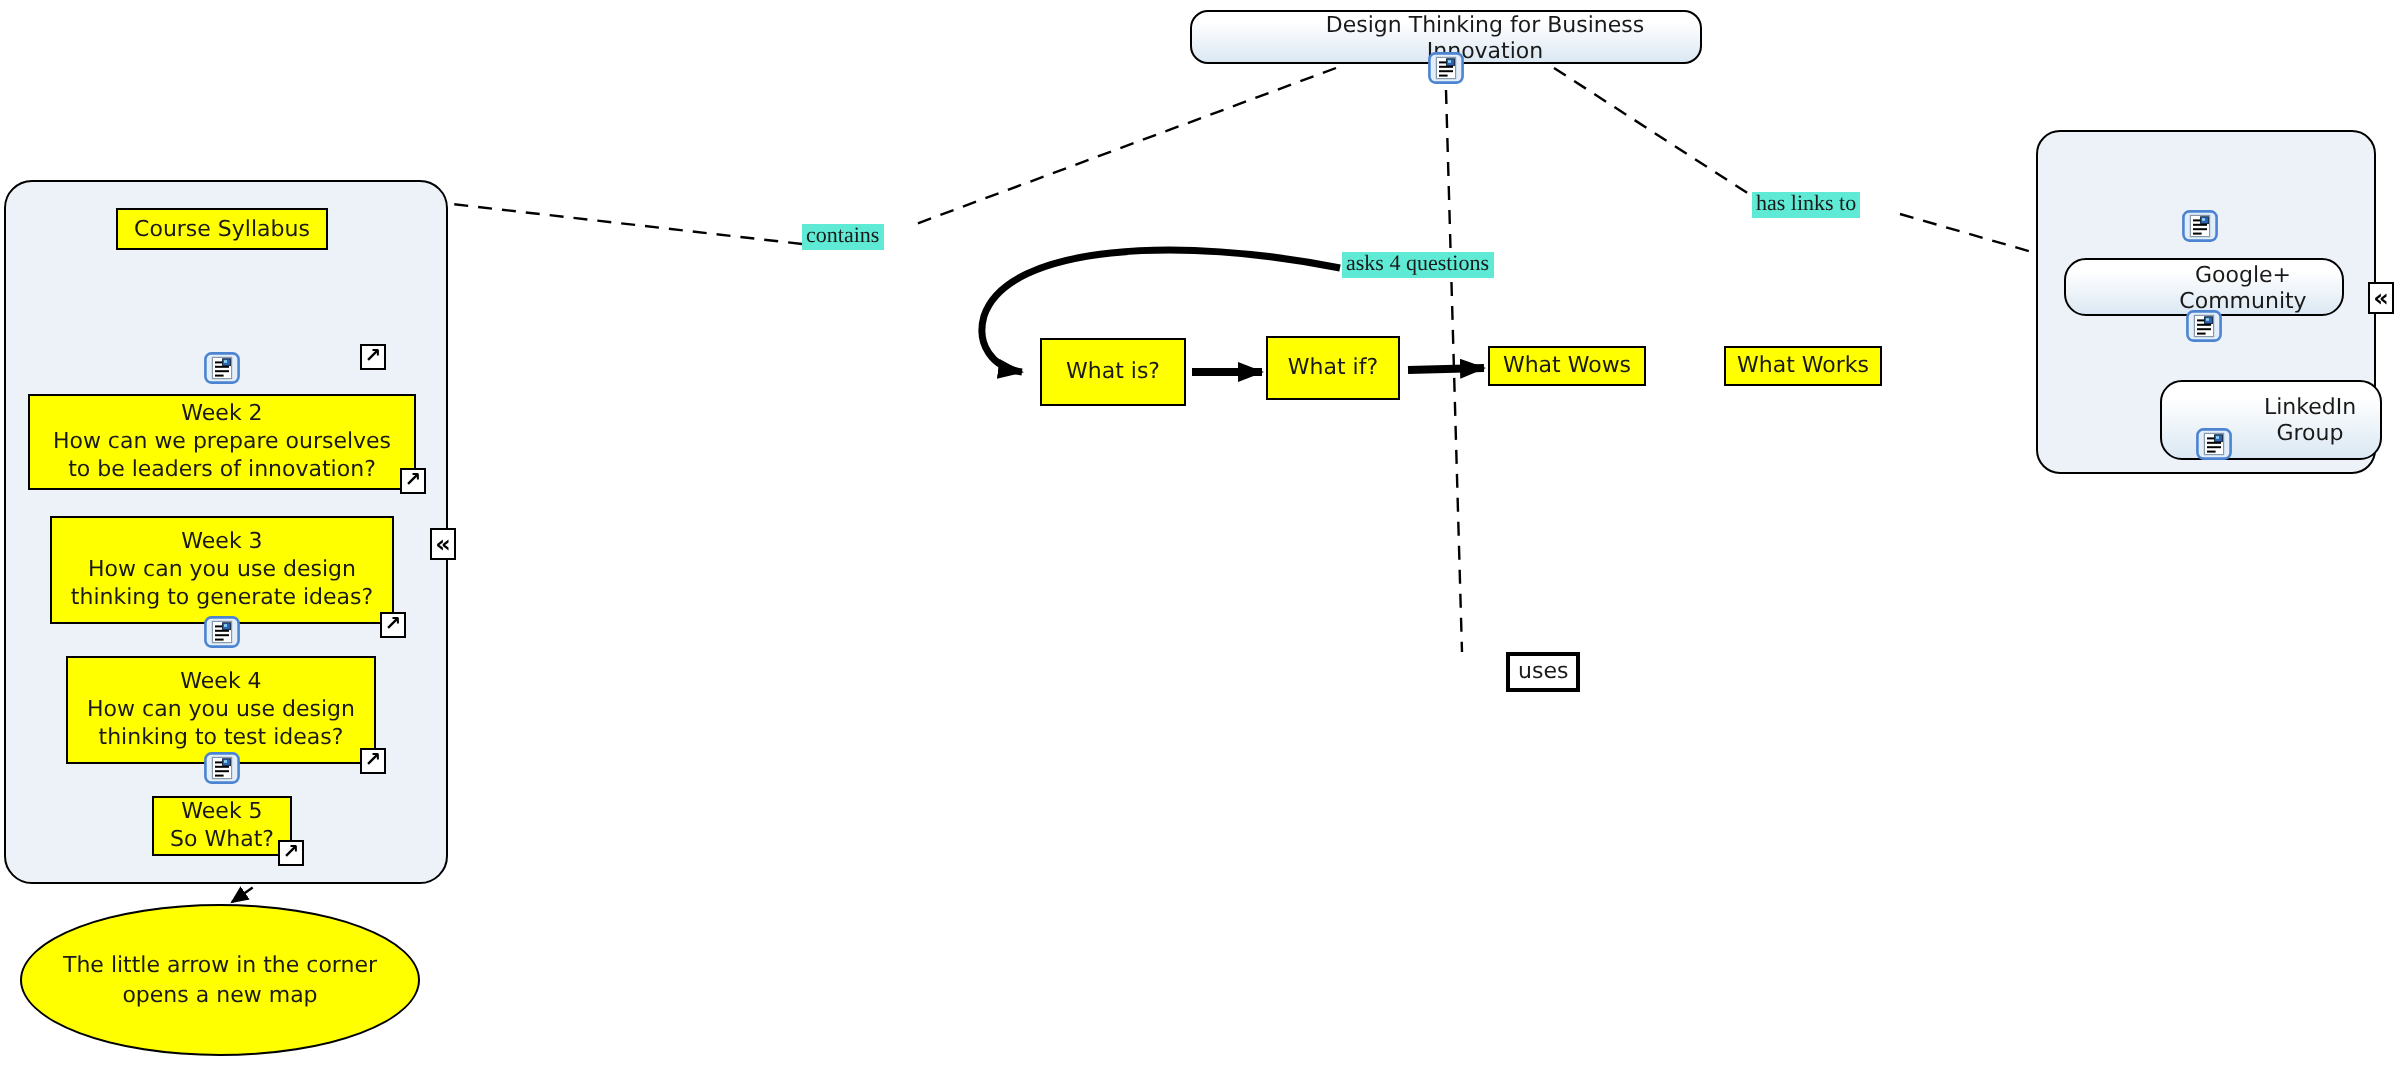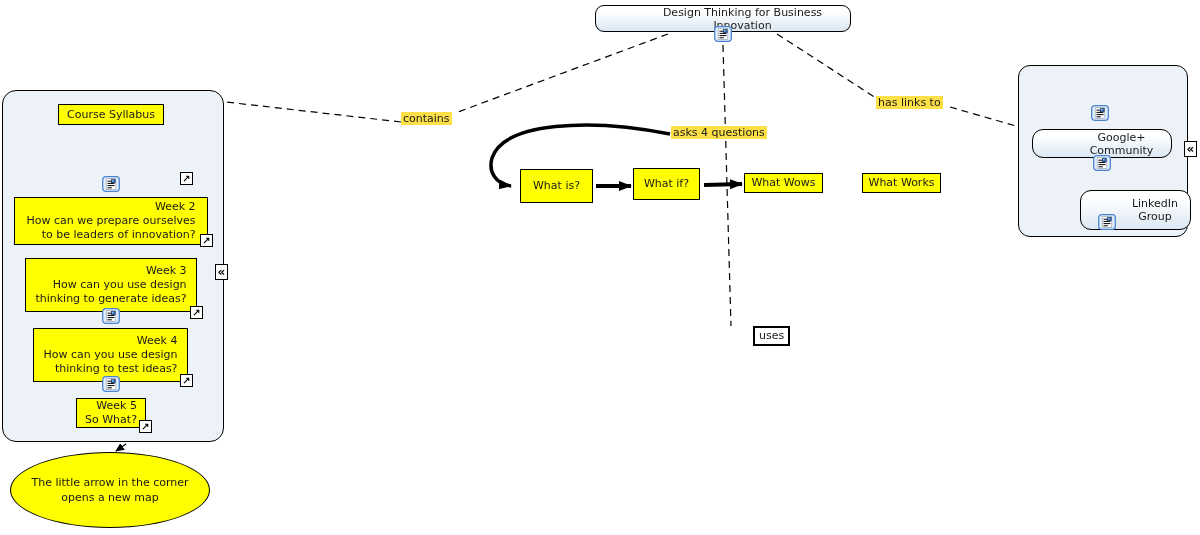--- a/index.html
+++ b/index.html
@@ -17,31 +17,31 @@
   .lines{position:absolute;left:0;top:0;width:1200px;height:535px;}
   .dash{stroke:var(--line-color);stroke-width:1.2;fill:none;stroke-dasharray:7 5;}
   .thick{stroke:var(--line-color);stroke-width:4;fill:none;}
   .thick-curve{stroke:var(--line-color);stroke-width:3.5;fill:none;}
   .container-box{
     position:absolute;background:var(--container-bg);
     border:1.5px solid #000;border-radius:14px;
   }
   .ybox{
     position:absolute;background:var(--highlight-yellow);border:1.5px solid #000;
-    display:flex;align-items:center;justify-content:center;text-align:right;
+    display:flex;align-items:center;justify-content:center;text-align:center;
     font-size:11px;line-height:14px;white-space:pre-line;box-sizing:border-box;
   }
   .node{
     position:absolute;background:linear-gradient(180deg,var(--node-fill-top) 20%,var(--node-fill-bottom) 100%);
     border:1.3px solid #000;border-radius:11px;
     display:flex;align-items:center;justify-content:center;text-align:center;
     font-size:11px;box-sizing:border-box;padding-left:39px;
   }
   .link-label{
-    position:absolute;font-size:11px;line-height:13px;background:#fde047;padding:0 2px;
+    position:absolute;font-size:11px;line-height:13px;background:#5eead4;padding:0 2px;font-family:Liberation Serif, serif;
   }
   .uses-box{
     position:absolute;background:#ffffff;border:2px solid #000;font-size:11px;
     line-height:14px;padding:1px 4px;box-sizing:border-box;
   }
   .doc-icon{position:absolute;width:18px;height:16px;}
   .arrow-icon{
     position:absolute;width:13px;height:13px;background:#fff;border:1px solid #000;
     display:flex;align-items:center;justify-content:center;
     font-size:10px;font-weight:bold;line-height:1;box-sizing:border-box;color:#000;

